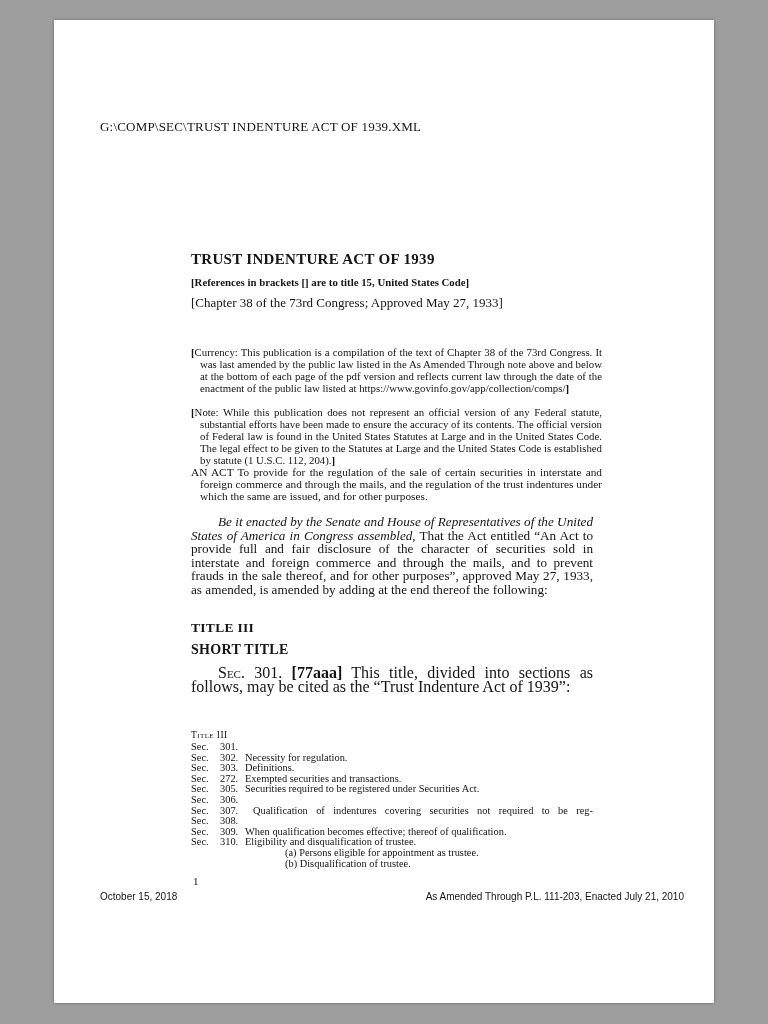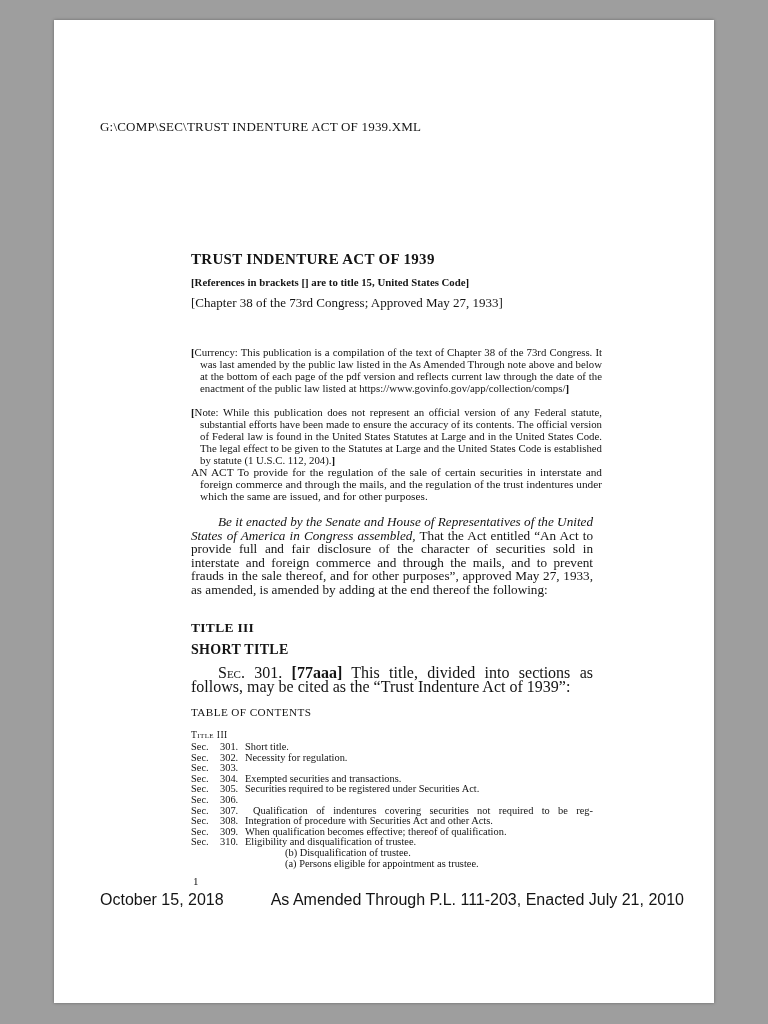--- a/index.html
+++ b/index.html
@@ -32,21 +32,21 @@
   .toc-sub{top:729px;font-size:9.6px;font-variant:small-caps;letter-spacing:.4px;}
   .toc{top:742px;font-size:10.4px;line-height:10.6px;}
   .toc-row{display:flex;align-items:flex-start;}
   .toc-sec{width:29px;flex:none;}
   .toc-num{width:25px;flex:none;}
   .toc-text{flex:1;}
   .toc-row.sub{padding-left:94px;}
   .wrap1{text-align:justify;text-align-last:justify;}
   .wrap2{margin-left:13px;}
   .pageno{left:185px;top:875px;font-size:11px;}
-  .footer{top:891px;font-family:"Liberation Sans",sans-serif;font-size:16px;white-space:nowrap;}
+  .footer{top:891px;font-family:"Liberation Sans",sans-serif;font-size:10px;white-space:nowrap;}
   .footer-left{left:92px;}
   .footer-right{right:92px;}
 </style>
 </head>
 <body>
 
 <div class="canvas">
   <div class="page"></div>
   <div class="content">
 
@@ -66,42 +66,41 @@
     <div class="abs col anact just hang">AN ACT To provide for the regulation of the sale of certain securities in interstate and foreign commerce and through the mails, and the regulation of the trust indentures under which the same are issued, and for other purposes.</div>
 
     <div class="abs col enacted just"><span class="i">Be it enacted by the Senate and House of Representatives of the United States of America in Congress assembled,</span><span> That the Act entitled “An Act to provide full and fair disclosure of the character of securities sold in interstate and foreign commerce and through the mails, and to prevent frauds in the sale thereof, and for other purposes”, approved May 27, 1933, as amended, is amended by adding at the end thereof the following:</span></div>
 
     <div class="abs col center title3">TITLE III</div>
 
     <div class="abs col center shorttitle">SHORT TITLE</div>
 
     <div class="abs col sec301 just"><span class="sc">Sec. 301. </span><span class="b">[</span><span class="b">77aaa</span><span class="b">]</span><span> This title, divided into sections as follows, may be cited as the “Trust Indenture Act of 1939”:</span></div>
 
-    <div class="abs col center toc-head">TABLE OF CONTENTS</div>
 
     <div class="abs col center toc-sub">Title III</div>
 
     <div class="abs col toc">
       <div class="toc-row">
           <span class="toc-sec">Sec.</span>
           <span class="toc-num">301.</span>
-          <span class="toc-text">Short title.</span>
         </div>
       <div class="toc-row">
           <span class="toc-sec">Sec.</span>
           <span class="toc-num">302.</span>
           <span class="toc-text">Necessity for regulation.</span>
         </div>
       <div class="toc-row">
           <span class="toc-sec">Sec.</span>
           <span class="toc-num">303.</span>
+          <span class="toc-text">Definitions.</span>
         </div>
       <div class="toc-row">
           <span class="toc-sec">Sec.</span>
-          <span class="toc-num">304.</span>
+          <span class="toc-num">272.</span>
           <span class="toc-text">Exempted securities and transactions.</span>
         </div>
       <div class="toc-row">
           <span class="toc-sec">Sec.</span>
           <span class="toc-num">305.</span>
           <span class="toc-text">Securities required to be registered under Securities Act.</span>
         </div>
       <div class="toc-row">
           <span class="toc-sec">Sec.</span>
           <span class="toc-num">306.</span>
@@ -109,37 +108,36 @@
       <div class="toc-row">
           <span class="toc-sec">Sec.</span>
           <span class="toc-num">307.</span>
           <span class="toc-text">
             <span class="wrap1" style="display:block;padding-left:8px;">Qualification of indentures covering securities not required to be reg-</span>
           </span>
         </div>
       <div class="toc-row">
           <span class="toc-sec">Sec.</span>
           <span class="toc-num">308.</span>
-          <span class="toc-text">Integration of procedure with Securities Act and other Acts.</span>
         </div>
       <div class="toc-row">
           <span class="toc-sec">Sec.</span>
           <span class="toc-num">309.</span>
           <span class="toc-text">When qualification becomes effective; thereof of qualification.</span>
         </div>
       <div class="toc-row">
           <span class="toc-sec">Sec.</span>
           <span class="toc-num">310.</span>
           <span class="toc-text">Eligibility and disqualification of trustee.</span>
         </div>
       <div class="toc-row sub">
-          <span>(b) Disqualification of trustee.</span>
+          <span>(a) Persons eligible for appointment as trustee.</span>
         </div>
       <div class="toc-row sub">
-          <span>(a) Persons eligible for appointment as trustee.</span>
+          <span>(b) Disqualification of trustee.</span>
         </div>
     </div>
 
     <div class="abs pageno">1</div>
 
     <div class="abs footer footer-left">October 15, 2018</div>
     <div class="abs footer footer-right">As Amended Through P.L. 111-203, Enacted July 21, 2010</div>
 
   </div>
 </div>

